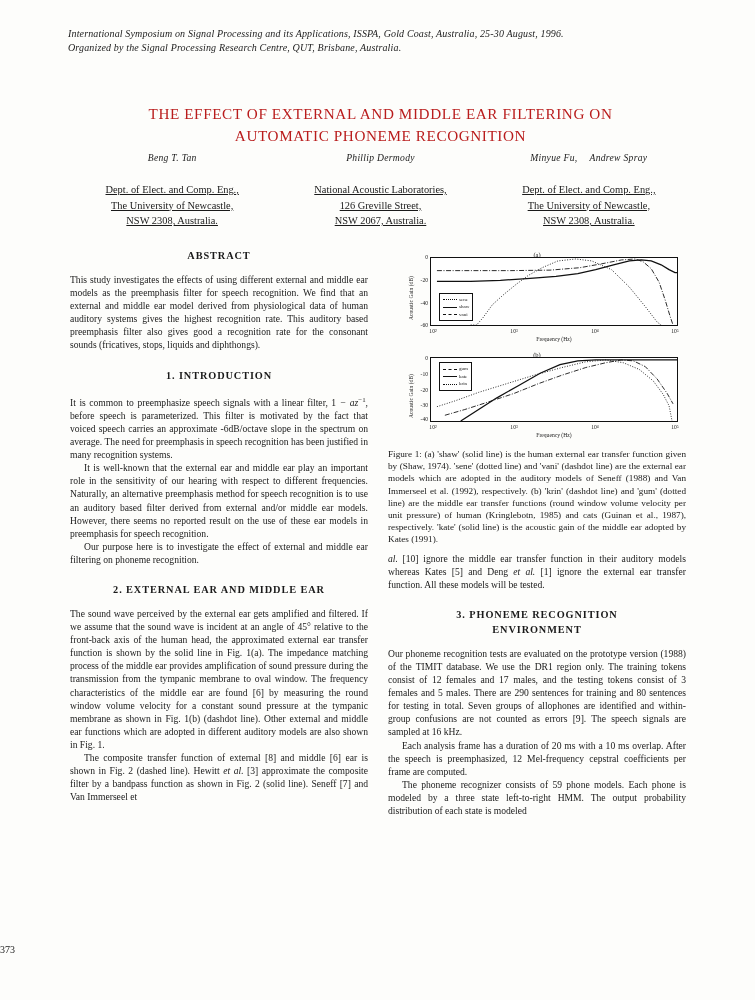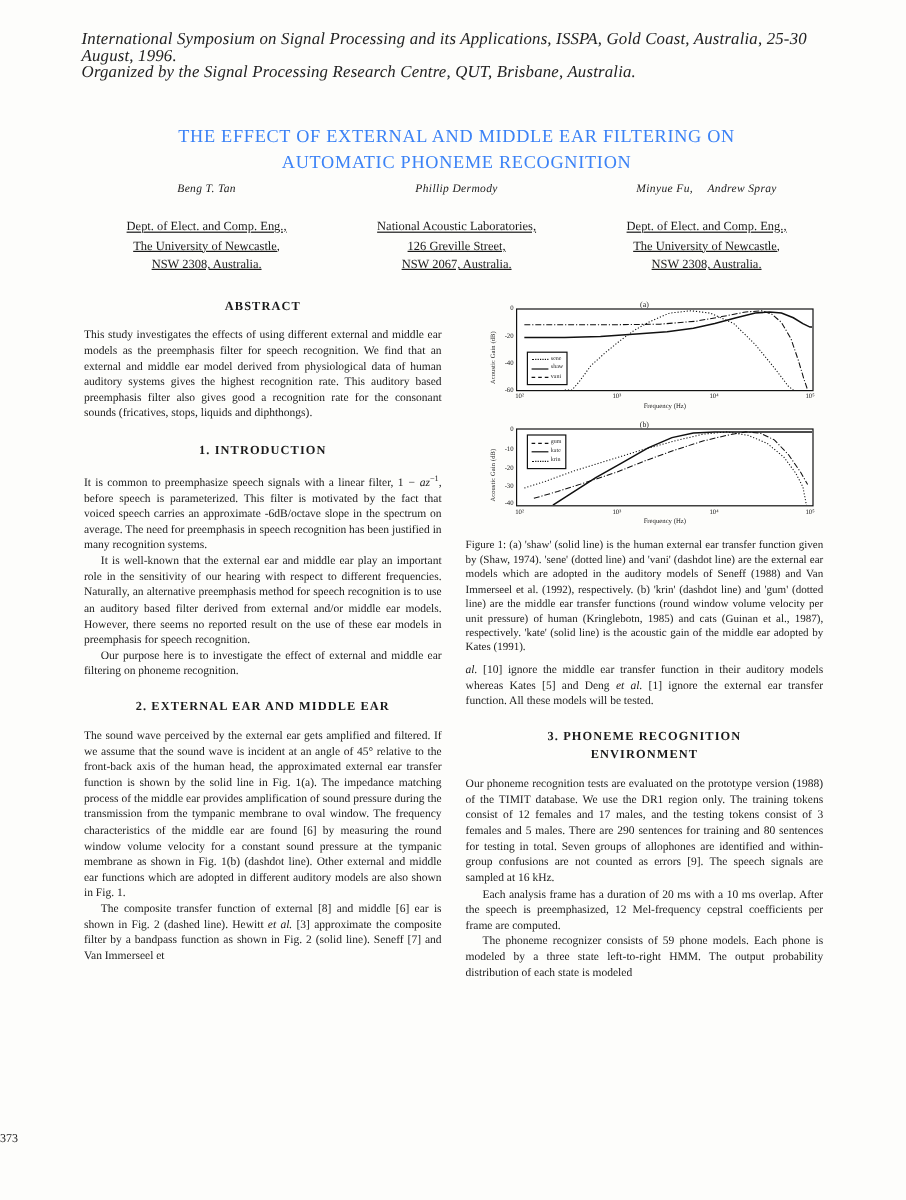--- a/index.html
+++ b/index.html
@@ -20,36 +20,36 @@
     inset: 0;
     background: #fdfdfb;
   }
   
   .venue {
     position: absolute;
     left: 68px;
     top: 27px;
     width: 625px;
     font-style: italic;
-    font-size: 14px;
+    font-size: 10px;
     line-height: 13.5px;
     letter-spacing: 0.15px;
     color: #222;
   }
   
   .title {
     position: absolute;
     left: 68px;
     top: 103px;
     width: 625px;
     text-align: center;
     font-size: 15.2px;
     line-height: 22px;
     letter-spacing: 0.6px;
-    color: #3b82f6;
+    color: #b91c1c;
   }
   
   .authors {
     position: absolute;
     left: 68px;
     top: 152px;
     width: 625px;
     display: flex;
     justify-content: space-between;
   }

